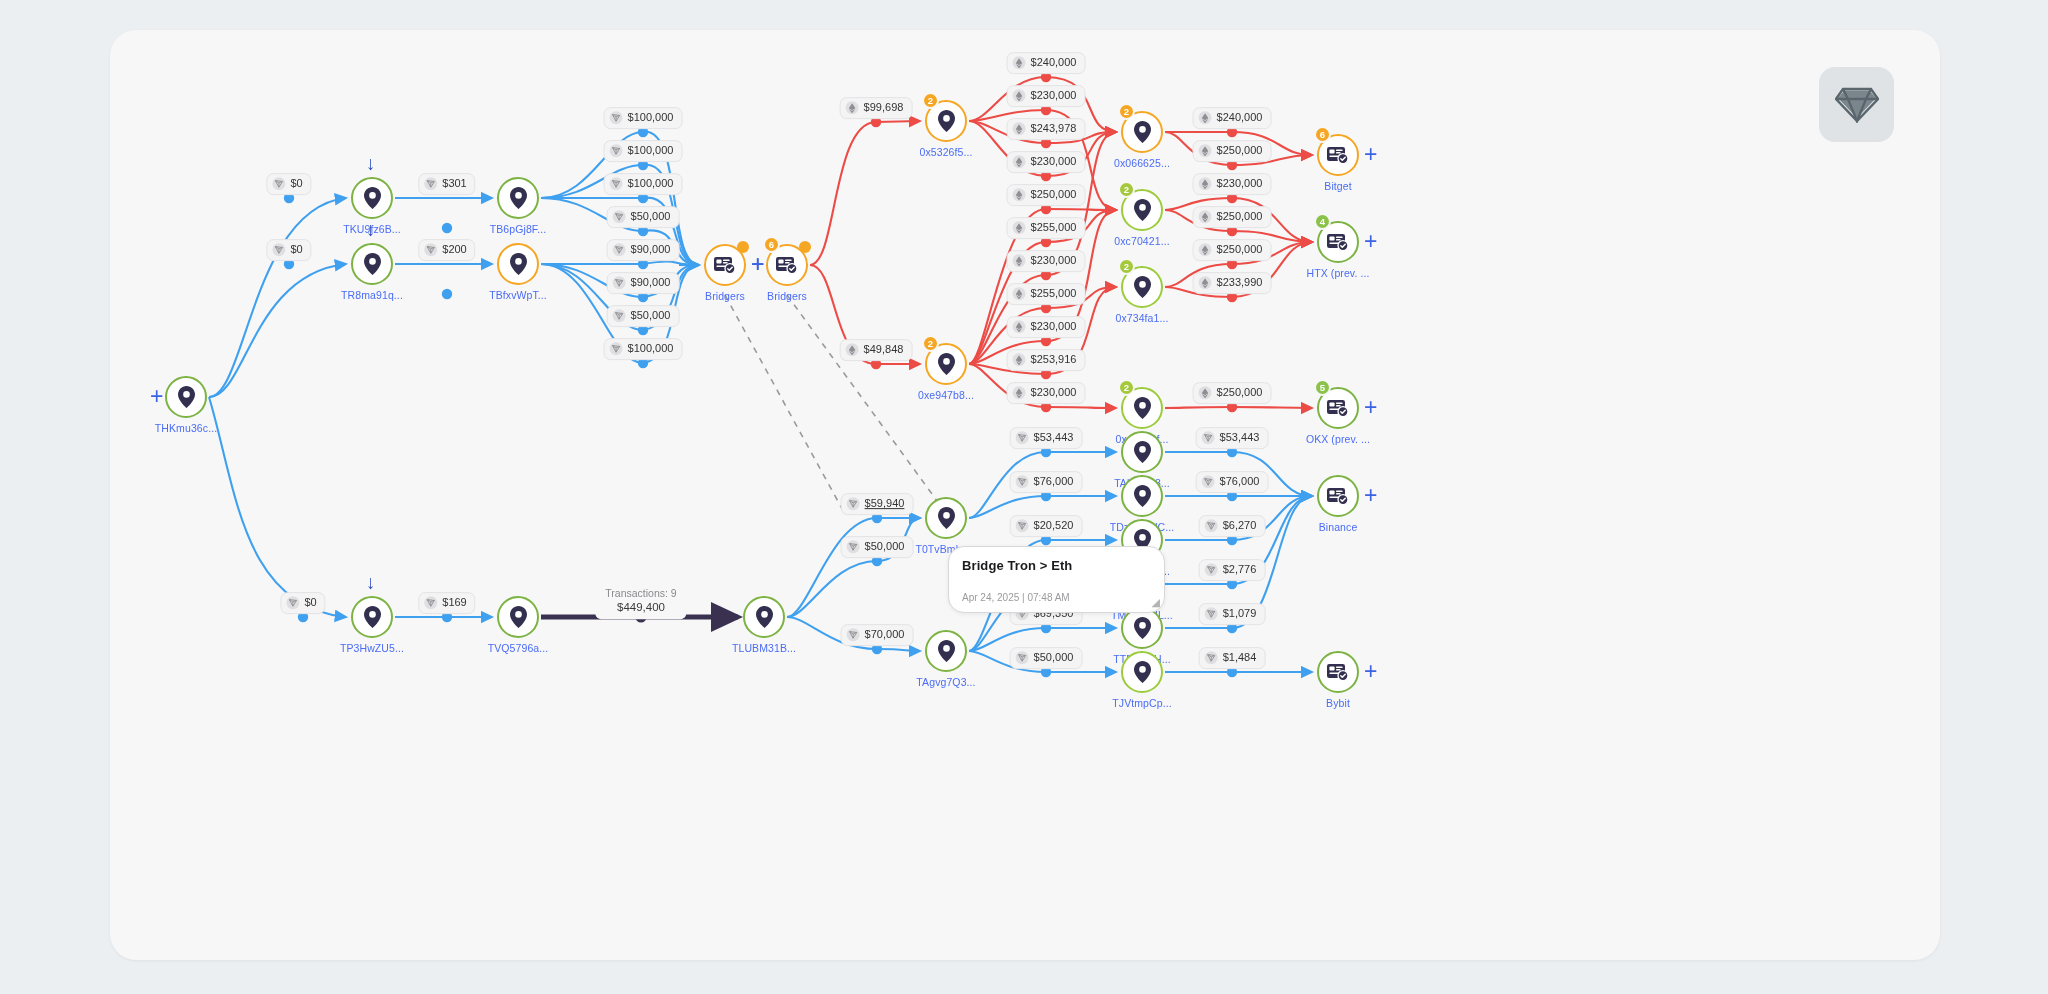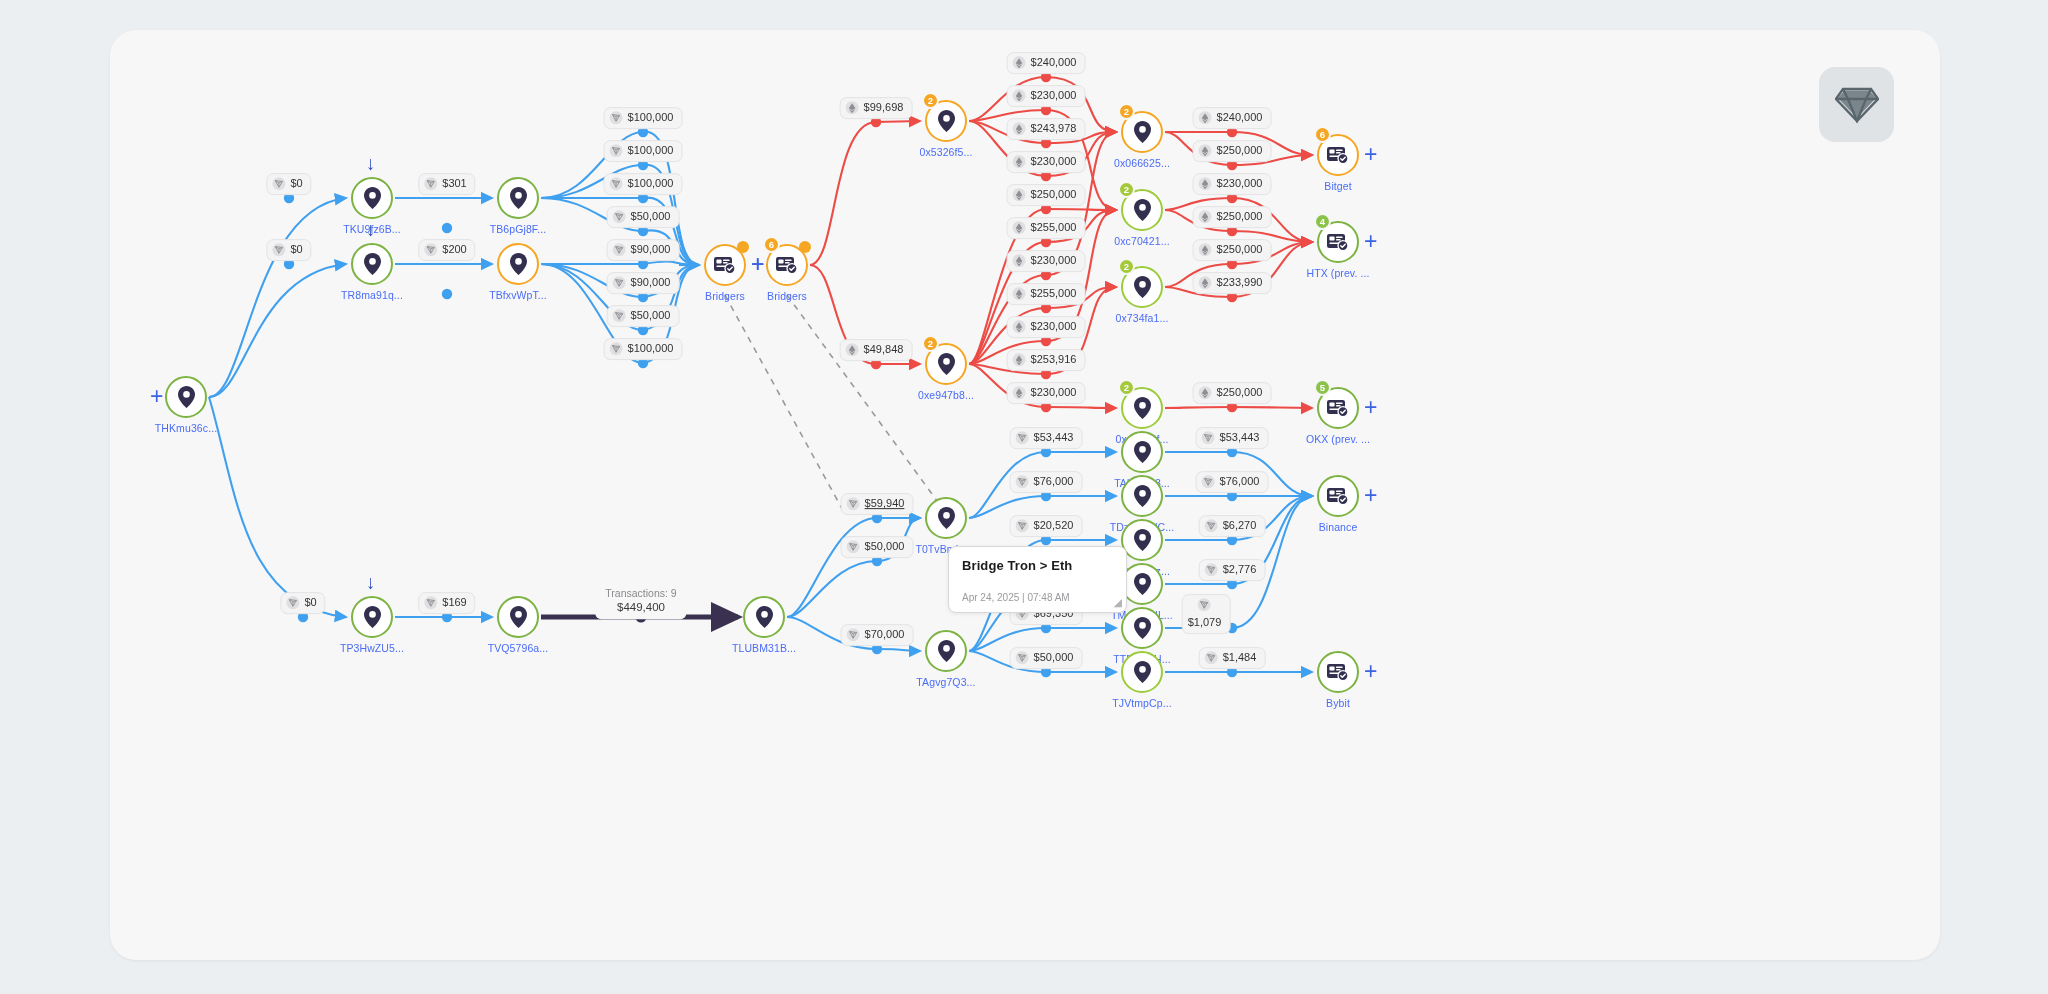--- a/index.html
+++ b/index.html
@@ -131,24 +131,24 @@
     text-align: center;
     white-space: nowrap;
     line-height: 1.35;
   }
   .tx-chip .amt { color: #3a3a3c; font-size: 11.5px; }
 
   
   #tooltip {
     position: absolute;
     left: 838px; top: 516px;
-    width: 179px; height: 67px;
+    width: 217px; height: 67px;
     background: #ffffff;
     border: 1px solid #d8d8da;
-    border-radius: 8px;
+    border-radius: 16px;
     padding: 11px 13px;
     box-shadow: 0 1px 4px rgba(0,0,0,.07);
   }
   #tooltip .tt-title {
     font-size: 13px; color: #1c1c1e; font-weight: bold;
     letter-spacing: .1px;
   }
   #tooltip .tt-date {
     position: absolute; left: 13px; bottom: 9px;
     font-size: 10px; color: #9b9b9e;
@@ -1084,21 +1084,21 @@
         </div>
         <div class="chip" style="left: 1122px; top: 540px;">
           <span class="tok">
             <svg width="9" height="9" viewBox="0 0 10 10">
               <path d="M1 1.6 L9 2.6 L5 9 Z" fill="none" stroke="#8e8e93" stroke-width="1"></path>
               <path d="M1 1.6 L5 4.2 L9 2.6 M5 4.2 L5 9" stroke="#8e8e93" stroke-width="1" fill="none"></path>
             </svg>
           </span>
           <span>$2,776</span>
         </div>
-        <div class="chip" style="left: 1096px; top: 584px; flex-direction: column;">
+        <div class="chip" style="left: 1122px; top: 584px;">
           <span class="tok">
             <svg width="9" height="9" viewBox="0 0 10 10">
               <path d="M1 1.6 L9 2.6 L5 9 Z" fill="none" stroke="#8e8e93" stroke-width="1"></path>
               <path d="M1 1.6 L5 4.2 L9 2.6 M5 4.2 L5 9" stroke="#8e8e93" stroke-width="1" fill="none"></path>
             </svg>
           </span>
           <span>$1,079</span>
         </div>
         <div class="chip" style="left: 1122px; top: 628px;">
           <span class="tok">

